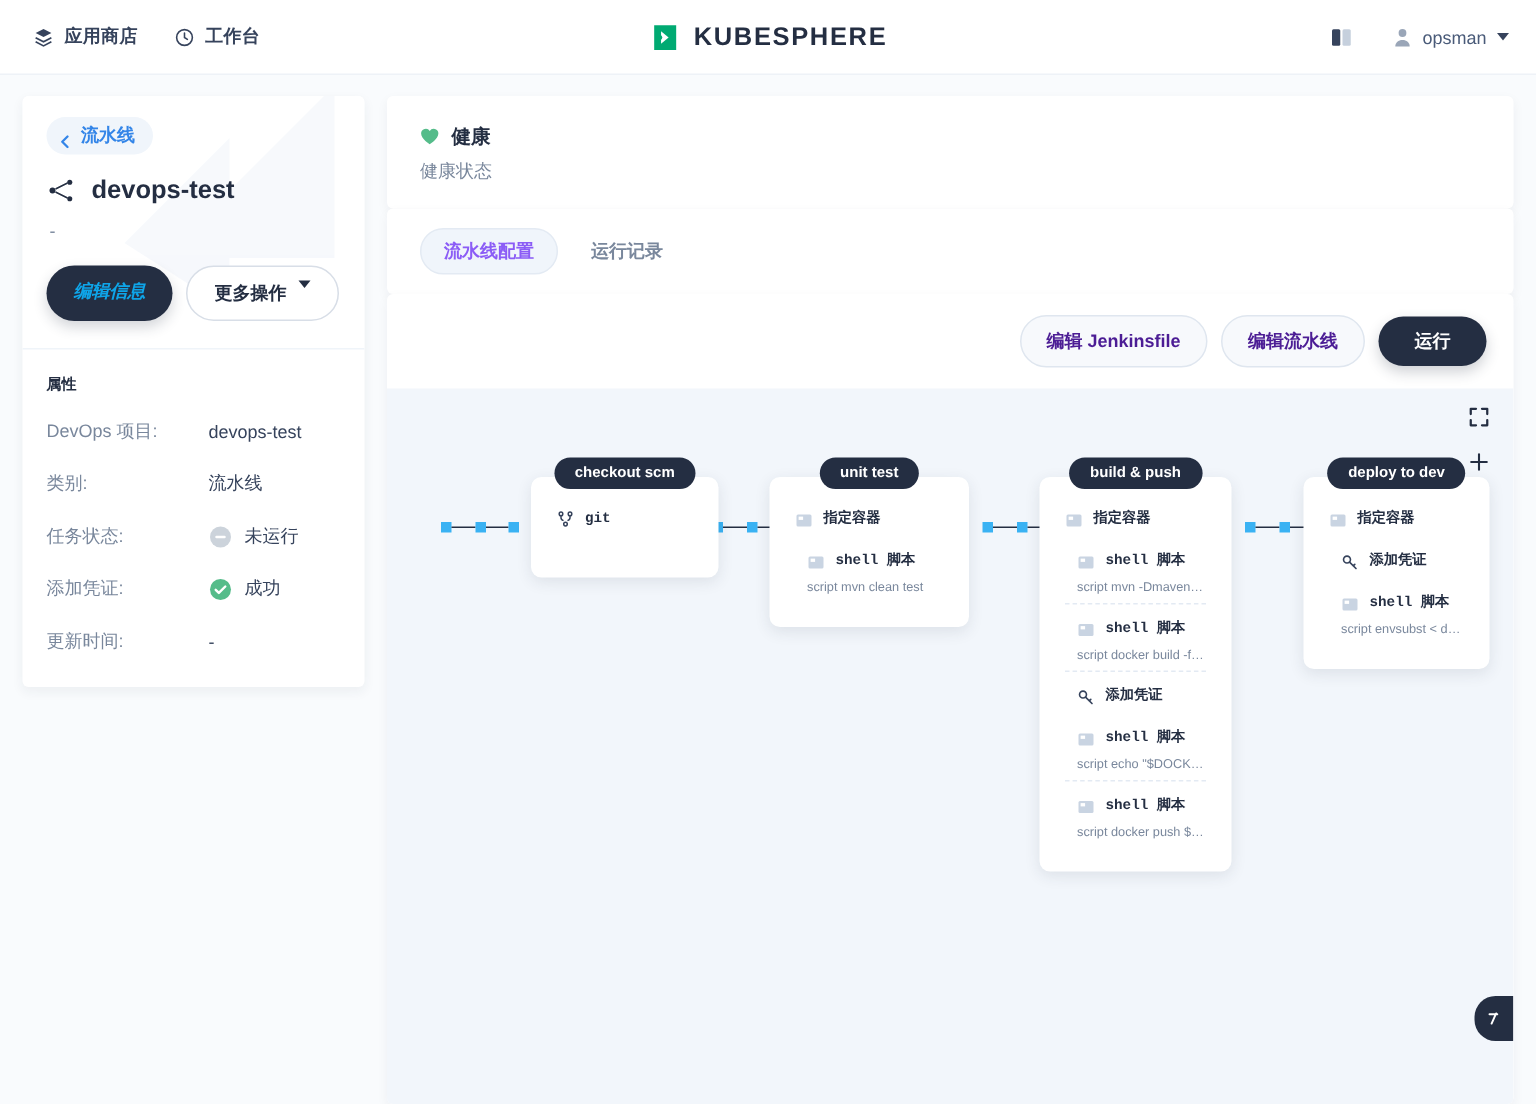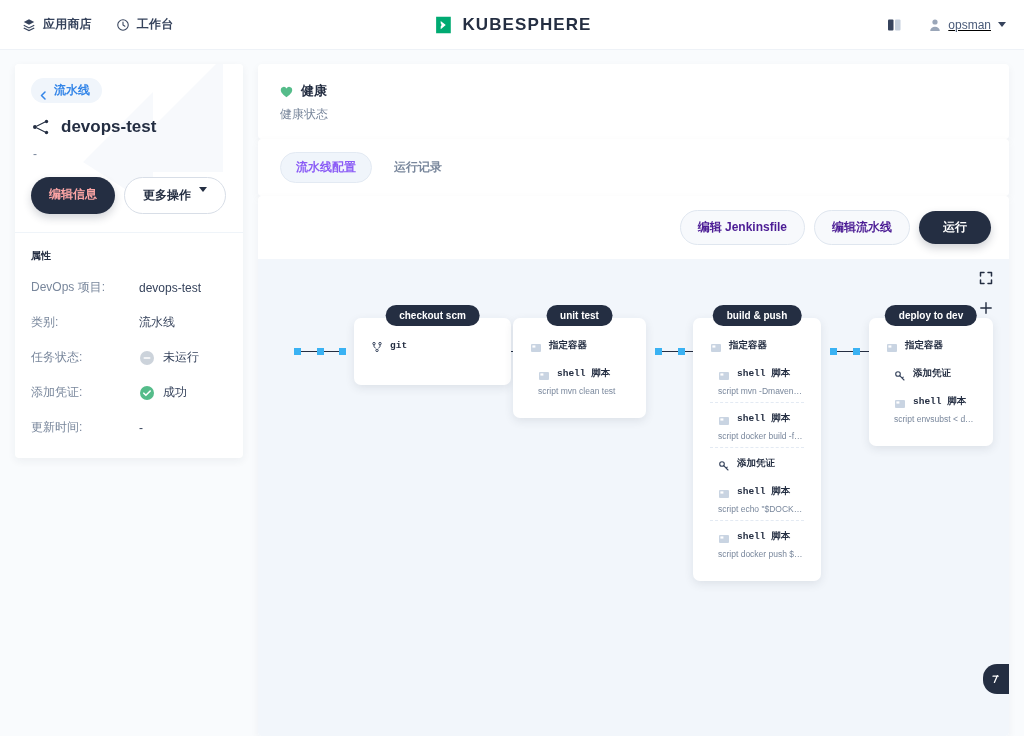--- a/index.html
+++ b/index.html
@@ -34,21 +34,21 @@
   .brand-name {
     font-size: 17px; letter-spacing: 1.1px; font-weight: 700;
     color: #242e42; font-family: "Liberation Sans", sans-serif;
   }
 
   .topnav-right {
     margin-left: auto; display: flex; align-items: center;
     gap: 26px; padding-right: 18px;
   }
   .grid-ico { width: 16px; height: 14px; display: block; }
-  .user-box { display: flex; align-items: center; gap: 7px; cursor: pointer; text-decoration: underline; }
+  .user-box { display: flex; align-items: center; gap: 7px; cursor: pointer; }
   .avatar-ico { width: 12px; height: 14px; display: block; }
   .user-name { font-size: 12px; color: #4a5b79; }
   .caret { width: 0; height: 0; border-left: 4.5px solid transparent; border-right: 4.5px solid transparent; border-top: 5px solid #36435c; }
 
   
   .page { display: flex; height: 686px; }
 
   
   .sidebar { width: 258px; padding: 14px 15px 0 15px; }
   .side-card {
@@ -72,21 +72,21 @@
   .title-row { display: flex; align-items: center; gap: 10px; margin-top: 13px; position: relative; z-index: 2;}
   .pipe-ico { width: 20px; height: 20px; display: block; }
   .pipe-title { font-size: 17px; font-weight: 700; color: #242e42; }
   .pipe-desc { font-size: 12px; color: #79879c; margin-top: 10px; margin-left: 2px; position: relative; z-index: 2;}
 
   .btn-row { display: flex; gap: 9px; margin-top: 16px; position: relative; z-index: 2;}
   .btn {
     font-size: 12px; border-radius: 20px; padding: 9px 18px;
     cursor: pointer; font-weight: 600; white-space: nowrap;
   }
-  .btn-dark { background: #242e42; color: #fca5a5; box-shadow: 0 4px 9px rgba(36,46,66,.2); }
+  .btn-dark { background: #242e42; color: #0ea5e9; box-shadow: 0 4px 9px rgba(36,46,66,.2); font-style: italic; }
   .btn-ghost {
     background: #fff; color: #242e42;
     border: 1px solid #d8dee7; display: inline-flex; gap: 8px;
   }
   .btn-ghost .caret { border-top-color: #242e42; }
 
   .side-divider { height: 1px; background: #eff4f9; }
   .attr-block { padding: 16px 16px 20px 16px; }
   .attr-title { font-size: 10px; font-weight: 700; color: #242e42; margin-bottom: 16px; }
   .attr-row { display: flex; align-items: center; margin-bottom: 18px; }
@@ -360,21 +360,21 @@
         <div class="graph">
 
           <div class="connector" style="left:36px; top:47px; width:52px;">
             <span class="cdot"></span>
             <span class="cline"></span>
             <span class="cdot"></span>
             <span class="cline"></span>
             <span class="cdot"></span>
           </div>
 
-          <div class="stage" style="left:96px; top:17px; width:157px;">
+          <div class="stage" style="left:96px; top:17px; width:125px;">
             <div class="stage-badge">checkout scm</div>
             <div class="stage-card">
               <div class="stage-inner">
                 <div class="step" style="padding-bottom:18px;">
                   <div class="step-head">
                     <span class="step-ico">
                       <svg viewBox="0 0 12 12" fill="none">
                         <circle cx="3" cy="2.6" r="1.2" stroke="#36435c" stroke-width="1"></circle>
                         <circle cx="9" cy="2.6" r="1.2" stroke="#36435c" stroke-width="1"></circle>
                         <circle cx="6" cy="9.4" r="1.2" stroke="#36435c" stroke-width="1"></circle>

